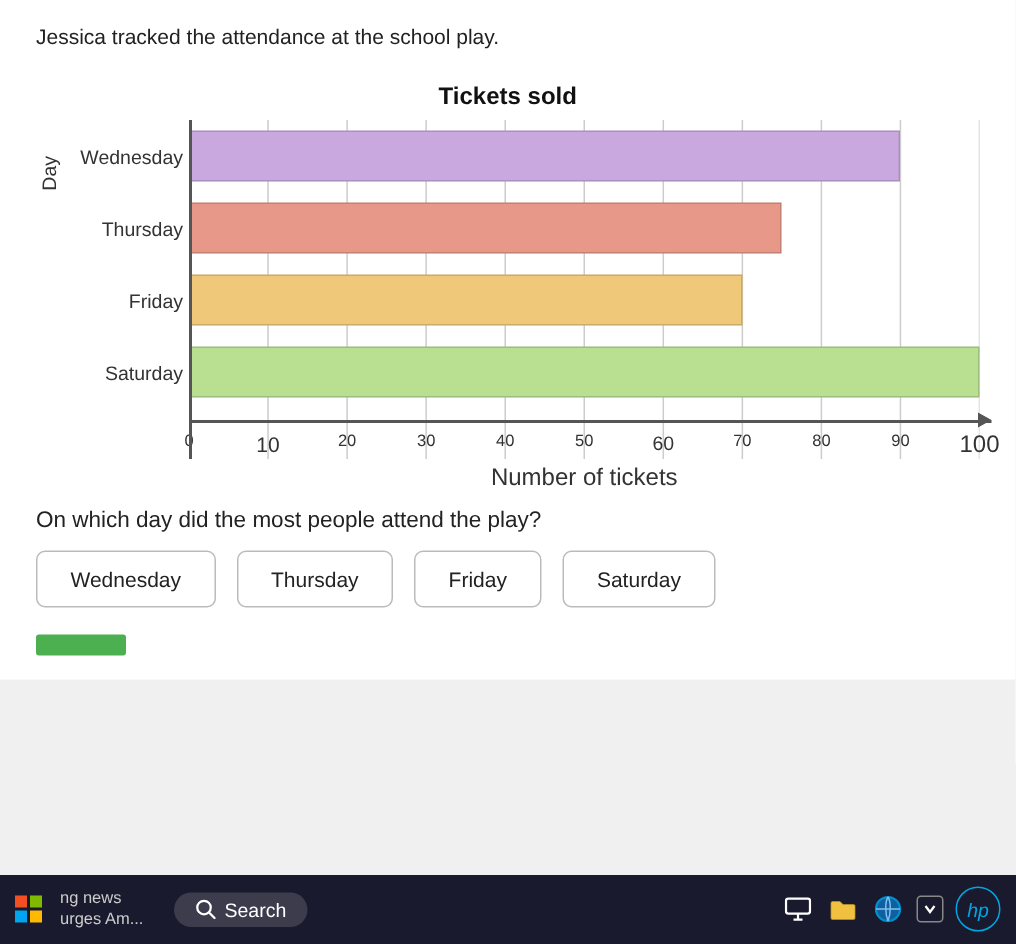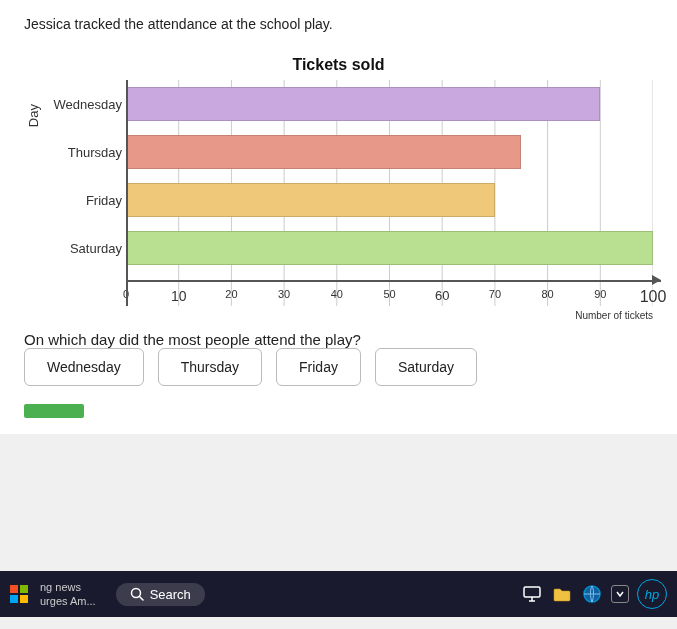--- a/index.html
+++ b/index.html
@@ -80,38 +80,38 @@
           <span style="position:absolute; left:40%;  transform:translateX(-50%); font-size:11px; color:#333;">40</span>
           <span style="position:absolute; left:50%;  transform:translateX(-50%); font-size:11px; color:#333;">50</span>
           <span style="position:absolute; left:60%;  transform:translateX(-50%); font-size:13px; color:#333;">60</span>
           <span style="position:absolute; left:70%;  transform:translateX(-50%); font-size:11px; color:#333;">70</span>
           <span style="position:absolute; left:80%;  transform:translateX(-50%); font-size:11px; color:#333;">80</span>
           <span style="position:absolute; left:90%;  transform:translateX(-50%); font-size:11px; color:#333;">90</span>
           <span style="position:absolute; left:100%; transform:translateX(-50%); font-size:16px; color:#333;">100</span>
         </div>
       </div>
 
-      <div style="text-align:right; font-size:10px; color:#333; margin-top:4px; padding-left:82px;">Number of tickets</div>
+      <div style="text-align:center; font-size:16px; color:#333; margin-top:4px; padding-left:82px;">Number of tickets</div>
     </div>
   </div>
 
-  <p style="font-size:15px; color:#222; margin-top:10px; margin-bottom:0;">On which day did the most people attend the play?</p>
+  <p style="font-size:15px; color:#222; margin-top:10px; margin-bottom:12px;">On which day did the most people attend the play?</p>
 
   <div style="display:flex; gap:14px; flex-wrap:wrap;">
     <button style="background:#fff; border:1.5px solid #bbb; border-radius:6px; padding:10px 22px; font-size:14px; color:#222; cursor:pointer; min-width:100px;">Wednesday</button>
     <button style="background:#fff; border:1.5px solid #bbb; border-radius:6px; padding:10px 22px; font-size:14px; color:#222; cursor:pointer; min-width:90px;">Thursday</button>
     <button style="background:#fff; border:1.5px solid #bbb; border-radius:6px; padding:10px 22px; font-size:14px; color:#222; cursor:pointer; min-width:80px;">Friday</button>
     <button style="background:#fff; border:1.5px solid #bbb; border-radius:6px; padding:10px 22px; font-size:14px; color:#222; cursor:pointer; min-width:90px;">Saturday</button>
   </div>
 
   <div style="width:60px; height:14px; background:#4caf50; margin-top:18px; border-radius:2px;"></div>
 
 </div>
 
-<div style="position:fixed; bottom:12px; left:0; width:677px; height:46px; background:#1a1a2e;
+<div style="position:fixed; bottom:0; left:0; width:677px; height:46px; background:#1a1a2e;
             display:flex; align-items:center; padding:0 10px; z-index:100;">
 
   <div style="display:grid; grid-template-columns:1fr 1fr; grid-template-rows:1fr 1fr; gap:2px; width:18px; height:18px; margin-right:12px; flex-shrink:0;">
     <div style="background:#f25022;"></div>
     <div style="background:#7fba00;"></div>
     <div style="background:#00a4ef;"></div>
     <div style="background:#ffb900;"></div>
   </div>
 
   <div style="font-size:11px; color:#ccc; margin-right:20px; line-height:1.3; flex-shrink:0;">

